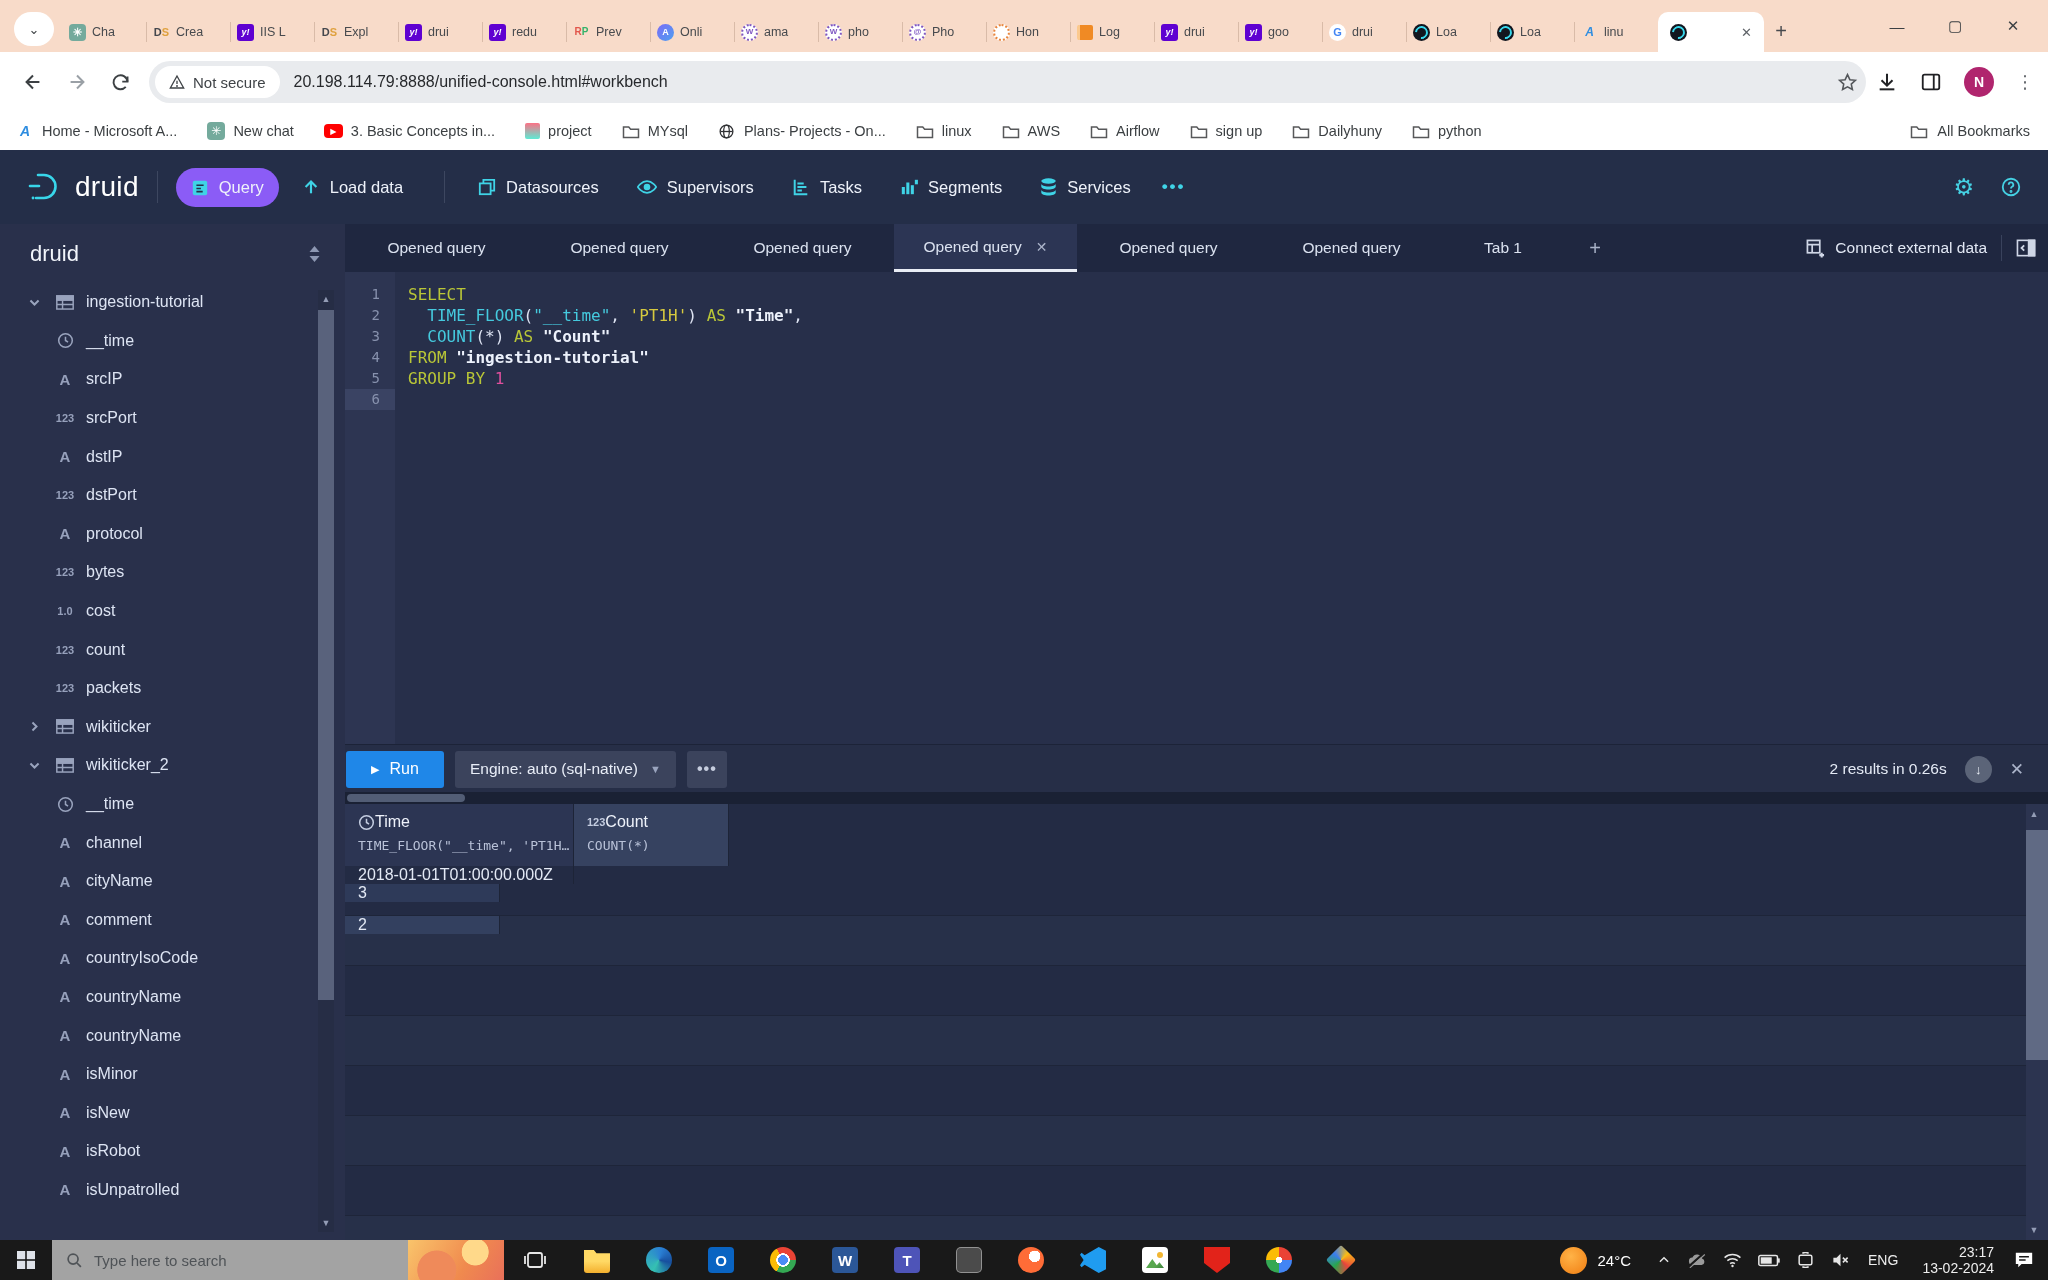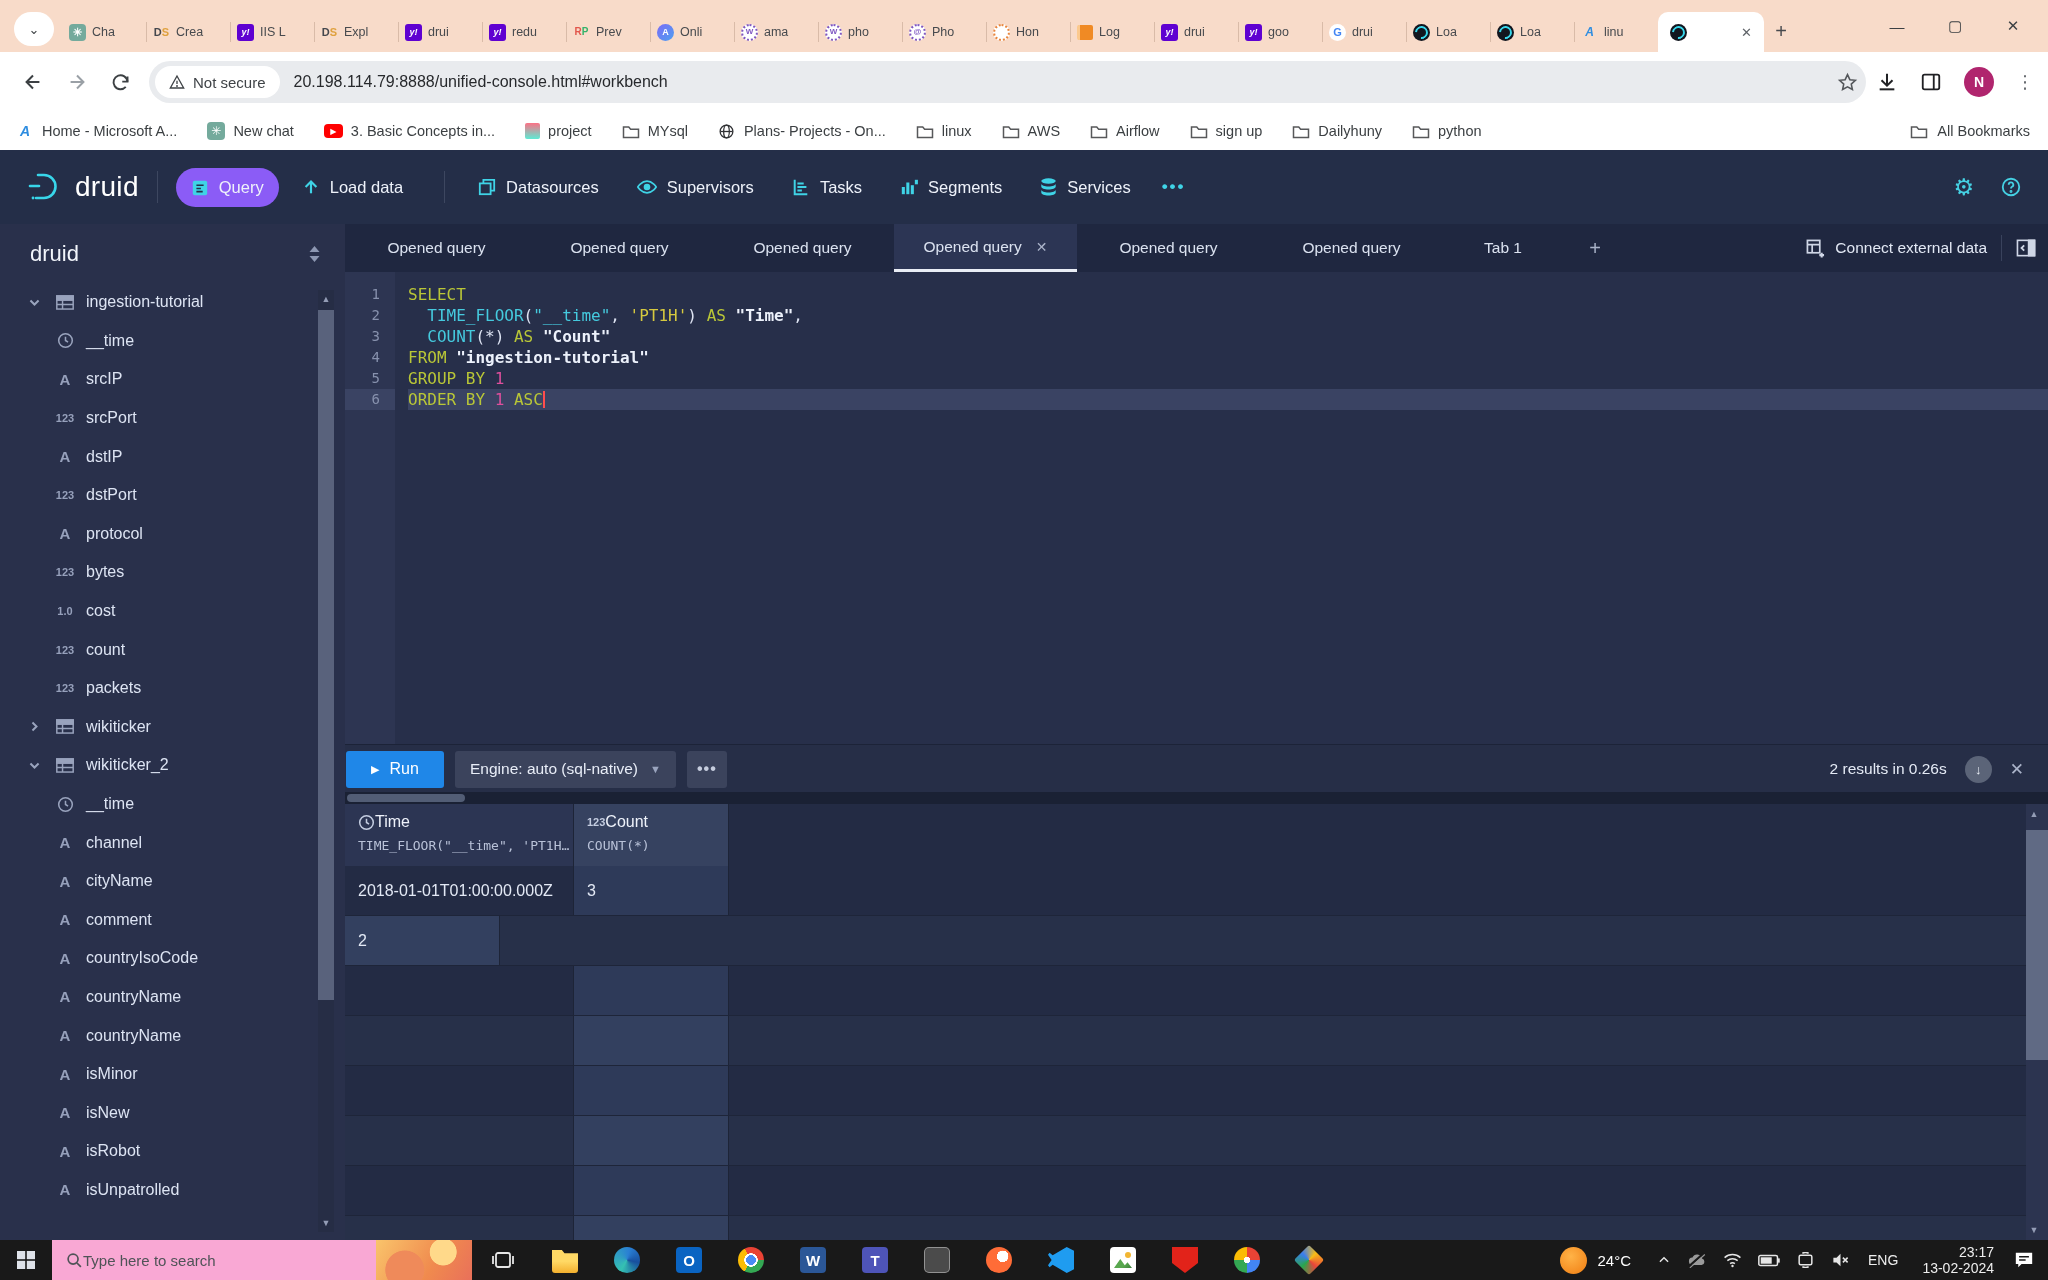--- a/index.html
+++ b/index.html
@@ -134,33 +134,33 @@
   .res-hthumb{position:absolute;left:2px;top:2px;width:118px;height:8px;background:#525d75;border-radius:4px;}
   .res-table{position:absolute;top:12px;left:0;right:22px;bottom:0;}
   .res-head{display:flex;height:62px;}
   .hc{box-sizing:border-box;padding:9px 0 0 13px;border-right:1px solid #1d2437;background:#2c3553;}
   .hc.count{background:#364260;}
   .w-time{width:229px;flex:none;}
   .w-count{width:155px;flex:none;}
   .hname{display:flex;align-items:center;font-size:16px;color:#eef2fa;}
   .hname .hic{color:#aeb7cd;font-size:13px;display:inline-flex;}
   .hexpr{font-family:"DejaVu Sans Mono",monospace;font-size:13px;color:#b9c2d8;margin-top:7px;white-space:nowrap;overflow:hidden;}
-  .res-row{display:flex;height:50px;border-bottom:1px solid #1e2539;box-sizing:border-box;}
+  .res-row{display:flex;height:50px;border-bottom:1px solid #1e2539;box-sizing:border-box;flex-direction:column;}
   .res-row.odd{background:#273049;}
   .cell{box-sizing:border-box;display:flex;align-items:center;padding-left:13px;font-size:16px;color:#e3e9f5;
     border-right:1px solid #1d2437;}
   .cell.count{background:#2e3a59;}
   .res-row.odd .cell.count{background:#33405f;}
   .res-vscroll{position:absolute;right:0;top:12px;bottom:0;width:22px;background:#2c3450;}
   .res-vthumb{position:absolute;top:26px;left:0;width:22px;height:230px;background:#606a84;}
 
   
   .taskbar{left:0;top:1240px;width:2048px;height:40px;background:#191919;display:flex;align-items:center;color:#eee;}
   .start{width:52px;height:40px;display:flex;align-items:center;justify-content:center;}
-  .searchbox{width:420px;height:40px;background:#f9a8d4;display:flex;align-items:center;
+  .searchbox{width:452px;height:40px;background:#a3a3a3;display:flex;align-items:center;gap:11px;
     padding-left:14px;box-sizing:border-box;position:relative;overflow:hidden;}
   .search-text{color:#4f5357;font-size:15px;}
   .search-art{position:absolute;right:0;top:0;width:96px;height:40px;
     background:radial-gradient(circle at 70% 30%,#ffd98a 0 18%,transparent 19%),
                radial-gradient(circle at 30% 75%,#ef8a5a 0 26%,transparent 27%),
                linear-gradient(120deg,#f9c46b,#f08a4e 60%,#e9705a);}
   .tbi{width:62px;height:40px;display:flex;align-items:center;justify-content:center;flex:none;}
   .tbi-glyph{width:26px;height:26px;}
   .i-explorer{background:linear-gradient(180deg,#ffd965 55%,#f3b02e);border-radius:3px;clip-path:polygon(0 12%,38% 12%,48% 24%,100% 24%,100% 100%,0 100%);}
   .i-edge{border-radius:50%;background:conic-gradient(from 210deg,#35c1b2,#2a7fd4 45%,#174f9e 70%,#35c1b2);}
@@ -747,21 +747,20 @@
         <div class="gline">5</div>
         <div class="gline lactive">6</div>
       </div>
     <div class="code" id="code">
         <div class="codepad"></div>
         <div class="codeline"><span class="kw">SELECT</span></div>
         <div class="codeline"><span class="pl">  </span><span class="fn">TIME_FLOOR</span><span class="pl">(</span><span class="ref">"__time"</span><span class="pl">, </span><span class="str">'PT1H'</span><span class="pl">) </span><span class="kw">AS</span><span class="pl"> </span><span class="alias">"Time"</span><span class="pl">,</span></div>
         <div class="codeline"><span class="pl">  </span><span class="fn">COUNT</span><span class="pl">(*) </span><span class="kw">AS</span><span class="pl"> </span><span class="alias">"Count"</span></div>
         <div class="codeline"><span class="kw">FROM</span><span class="pl"> </span><span class="alias">"ingestion-tutorial"</span></div>
         <div class="codeline"><span class="kw">GROUP BY</span><span class="pl"> </span><span class="num">1</span></div>
-        <div class="codeline lactive"><span class="kw">ORDER BY</span><span class="pl"> </span><span class="num">1</span><span class="pl"> </span><span class="kw">ASC</span><span class="cursor"></span></div>
       </div>
   </div>
 
   <div class="runbar">
     <div class="run-btn">
       <span class="play">▶</span>
       <span>Run</span>
     </div>
     <div class="engine-btn">
       <span>Engine: auto (sql-native)</span>

